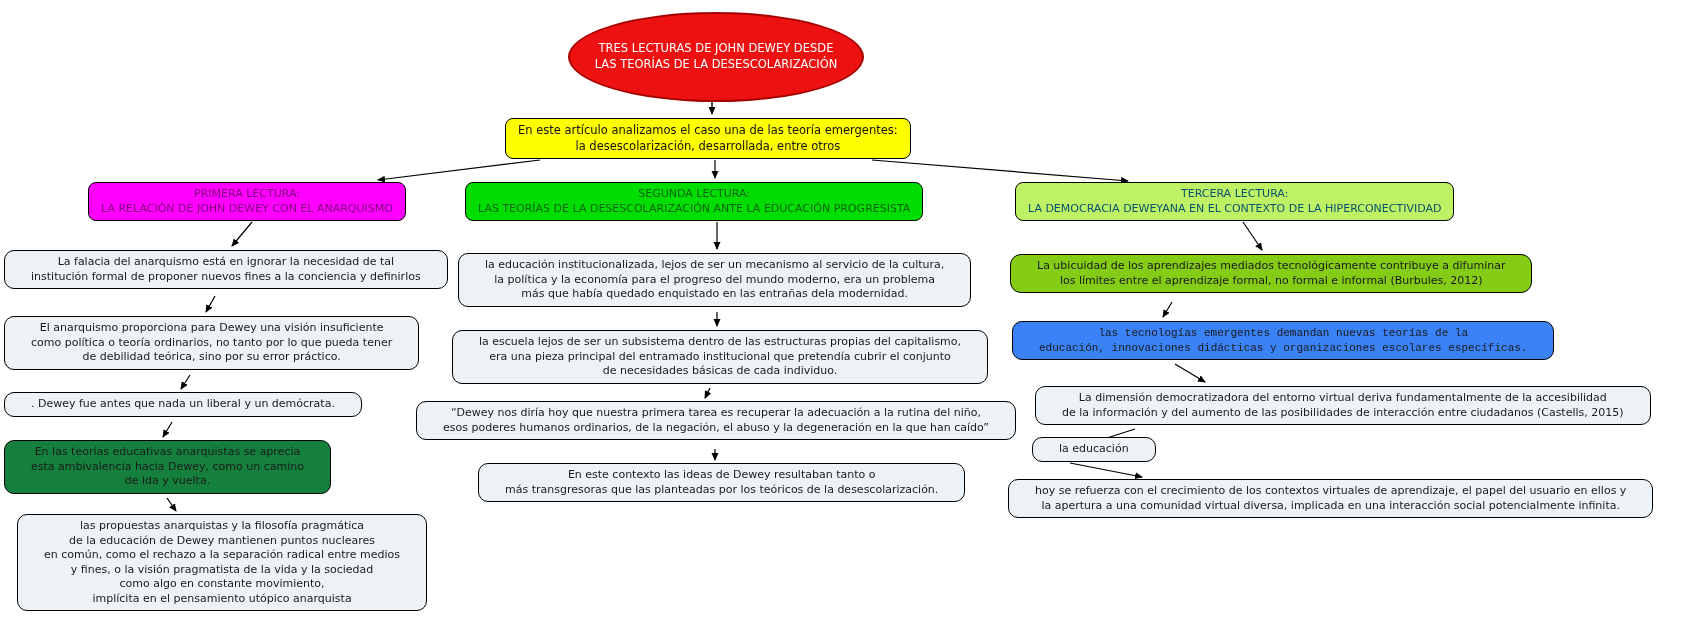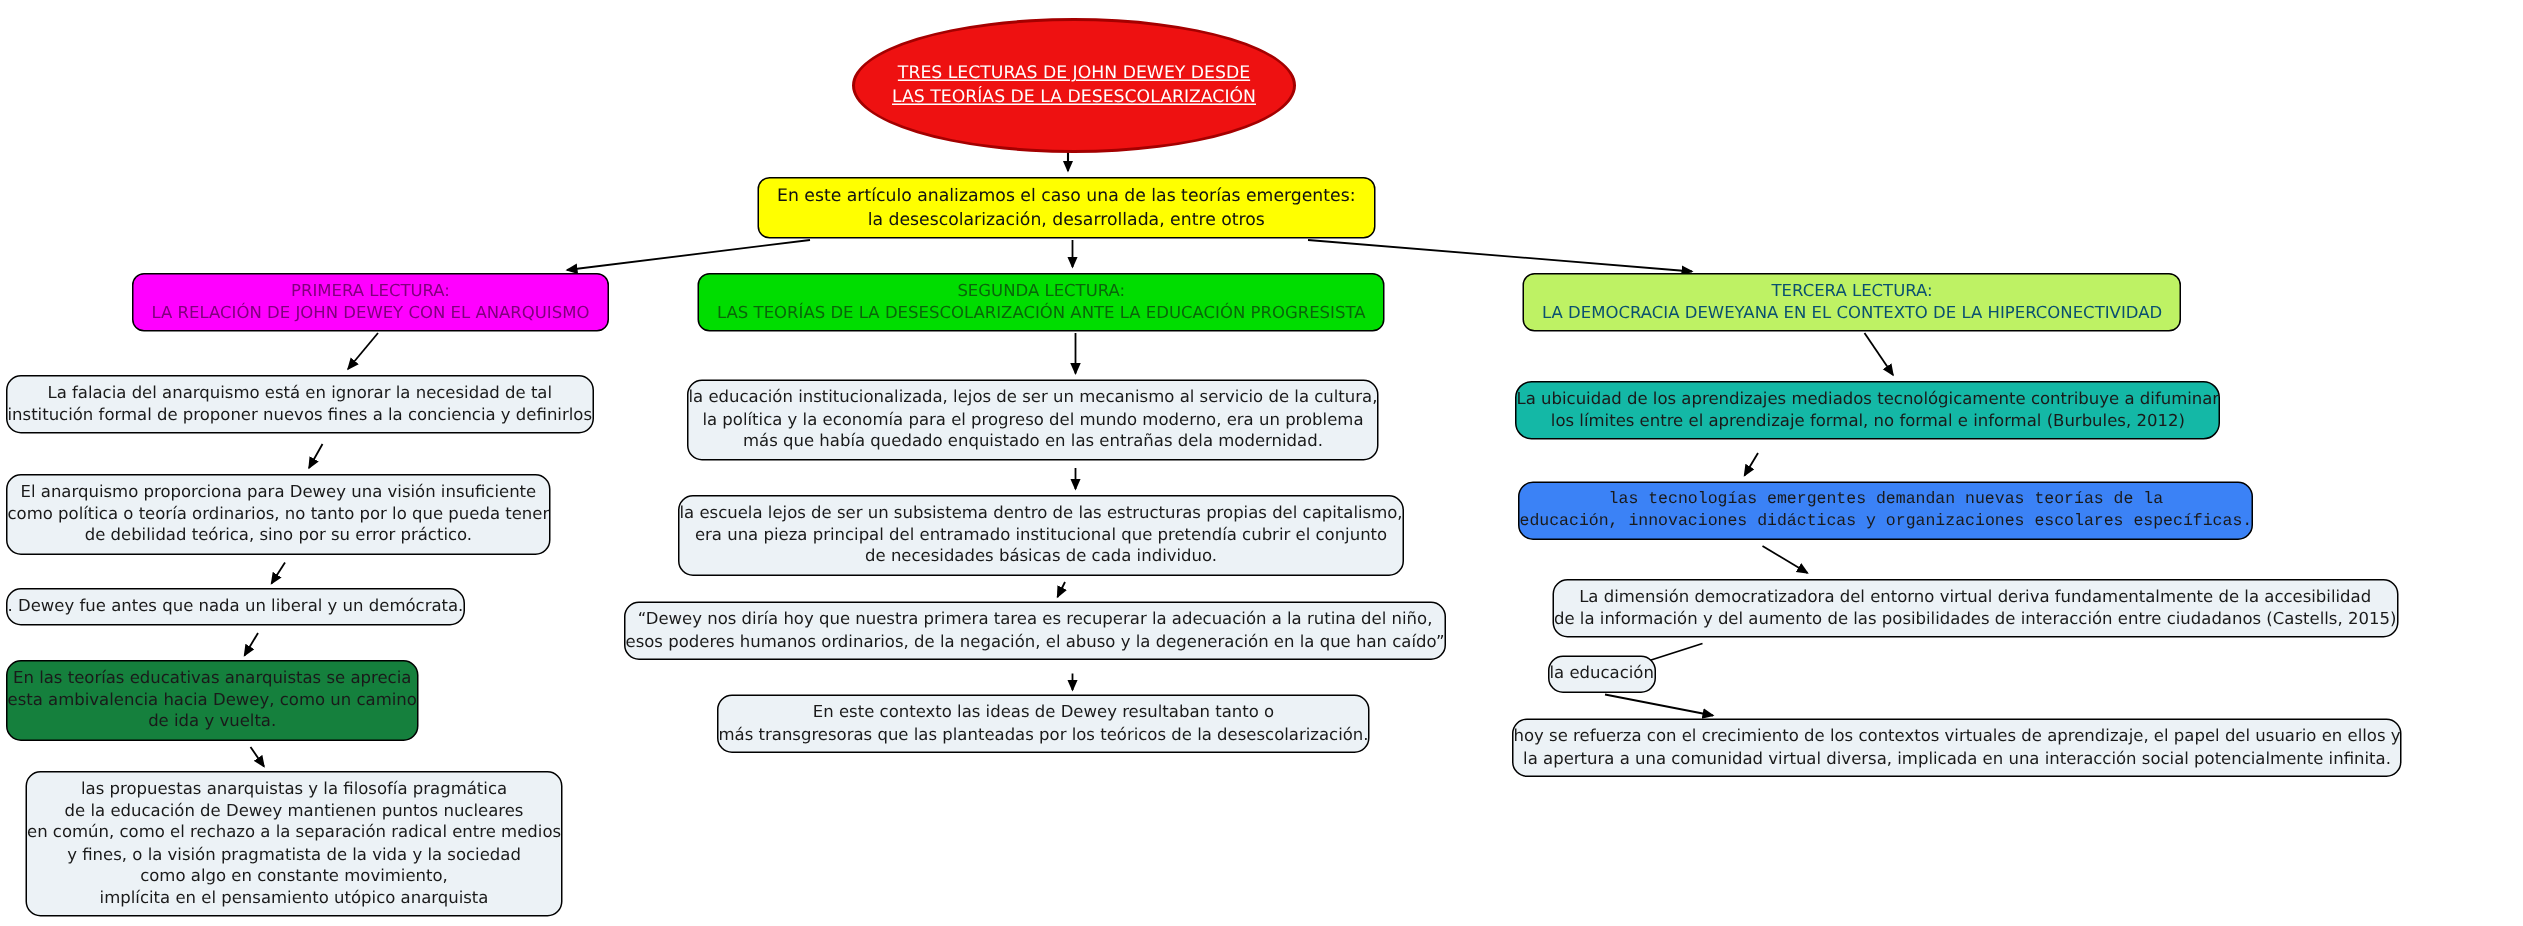--- a/index.html
+++ b/index.html
@@ -27,21 +27,21 @@
   .header{
     position:absolute;border:1px solid #000;border-radius:8px;
     padding:3px 12px;text-align:center;white-space:pre-line;
     font-size:11px;line-height:1.4;
   }
   .h1{left:88px;top:182px;color:#80007d;}
   .h2{left:465px;top:182px;color:#0a650a;}
   .h3{left:1015px;top:182px;color:#0a5070;}
   .node{
     position:absolute;border:1px solid #000;border-radius:10px;
-    padding:4px 0;text-align:center;white-space:pre-line;
+    padding:4px 26px;text-align:center;white-space:pre-line;
     color:#1a1a1a;font-size:11px;line-height:1.32;
   }
   .l1{left:4px;top:250px;}
   .l2{left:4px;top:316px;}
   .l3{left:4px;top:392px;}
   .l4{left:4px;top:440px;}
   .l5{left:4px;top:514px;}
   .m1{left:458px;top:253px;}
   .m2{left:452px;top:330px;}
   .m3{left:416px;top:401px;}
@@ -81,24 +81,24 @@
     <line x1="710" y1="388" x2="705" y2="398" stroke="#000" stroke-width="1.2" marker-end="url(#ah)"></line>
     <line x1="715" y1="449" x2="715" y2="460" stroke="#000" stroke-width="1.2" marker-end="url(#ah)"></line>
 
     <line x1="1243" y1="222" x2="1262" y2="250" stroke="#000" stroke-width="1.2" marker-end="url(#ah)"></line>
     <line x1="1172" y1="302" x2="1163" y2="317" stroke="#000" stroke-width="1.2" marker-end="url(#ah)"></line>
     <line x1="1175" y1="364" x2="1205" y2="382" stroke="#000" stroke-width="1.2" marker-end="url(#ah)"></line>
     <line x1="1135" y1="429" x2="1082" y2="446" stroke="#000" stroke-width="1.2" marker-end="url(#ah)"></line>
     <line x1="1070" y1="463" x2="1142" y2="477" stroke="#000" stroke-width="1.2" marker-end="url(#ah)"></line>
   </svg>
 
-  <div class="ellipse" style="background: rgb(238, 17, 17); color: rgb(255, 255, 255); text-decoration: underline;">TRES LECTURAS DE JOHN DEWEY DESDE
+  <div class="ellipse" style="background: rgb(238, 17, 17); color: rgb(255, 255, 255);">TRES LECTURAS DE JOHN DEWEY DESDE
 LAS TEORÍAS DE LA DESESCOLARIZACIÓN</div>
 
-  <div class="intro" style="background: rgb(255, 255, 0);">En este artículo analizamos el caso una de las teorías emergentes:
+  <div class="intro" style="background: rgb(255, 255, 0);">En este artículo analizamos el caso una de las teoría emergentes:
 la desescolarización, desarrollada, entre otros</div>
 
   <div class="header h2" style="background: rgb(0, 221, 0);">SEGUNDA LECTURA:
 LAS TEORÍAS DE LA DESESCOLARIZACIÓN ANTE LA EDUCACIÓN PROGRESISTA</div>
   <div class="header h1" style="background: rgb(255, 0, 255);">PRIMERA LECTURA:
 LA RELACIÓN DE JOHN DEWEY CON EL ANARQUISMO</div>
   <div class="header h3" style="background: #bef264;">TERCERA LECTURA:
 LA DEMOCRACIA DEWEYANA EN EL CONTEXTO DE LA HIPERCONECTIVIDAD</div>
 
   <div class="node l1" style="background: rgb(236, 242, 246);">La falacia del anarquismo está en ignorar la necesidad de tal
@@ -121,21 +121,21 @@
 era una pieza principal del entramado institucional que pretendía cubrir el conjunto
 de necesidades básicas de cada individuo.</div>
   <div class="node m1" style="background: rgb(236, 242, 246);">la educación institucionalizada, lejos de ser un mecanismo al servicio de la cultura,
 la política y la economía para el progreso del mundo moderno, era un problema
 más que había quedado enquistado en las entrañas dela modernidad.</div>
   <div class="node m3" style="background: rgb(236, 242, 246);">“Dewey nos diría hoy que nuestra primera tarea es recuperar la adecuación a la rutina del niño,
 esos poderes humanos ordinarios, de la negación, el abuso y la degeneración en la que han caído”</div>
   <div class="node m4" style="background: rgb(236, 242, 246);">En este contexto las ideas de Dewey resultaban tanto o
 más transgresoras que las planteadas por los teóricos de la desescolarización.</div>
 
-  <div class="node r1" style="background: #14b8a6; border-radius: 11px;">La ubicuidad de los aprendizajes mediados tecnológicamente contribuye a difuminar
+  <div class="node r1" style="background: #84cc16; border-radius: 11px;">La ubicuidad de los aprendizajes mediados tecnológicamente contribuye a difuminar
 los límites entre el aprendizaje formal, no formal e informal (Burbules, 2012)</div>
   <div class="node r2" style="background: #3b82f6; font-family: Liberation Mono, monospace;">las tecnologías emergentes demandan nuevas teorías de la
 educación, innovaciones didácticas y organizaciones escolares específicas.</div>
   <div class="node r3" style="background: rgb(236, 242, 246);">La dimensión democratizadora del entorno virtual deriva fundamentalmente de la accesibilidad
 de la información y del aumento de las posibilidades de interacción entre ciudadanos (Castells, 2015)</div>
   <div class="node r4" style="background: rgb(236, 242, 246);">la educación</div>
   <div class="node r5" style="background: rgb(236, 242, 246);">hoy se refuerza con el crecimiento de los contextos virtuales de aprendizaje, el papel del usuario en ellos y
 la apertura a una comunidad virtual diversa, implicada en una interacción social potencialmente infinita.</div>
 
 </div>

